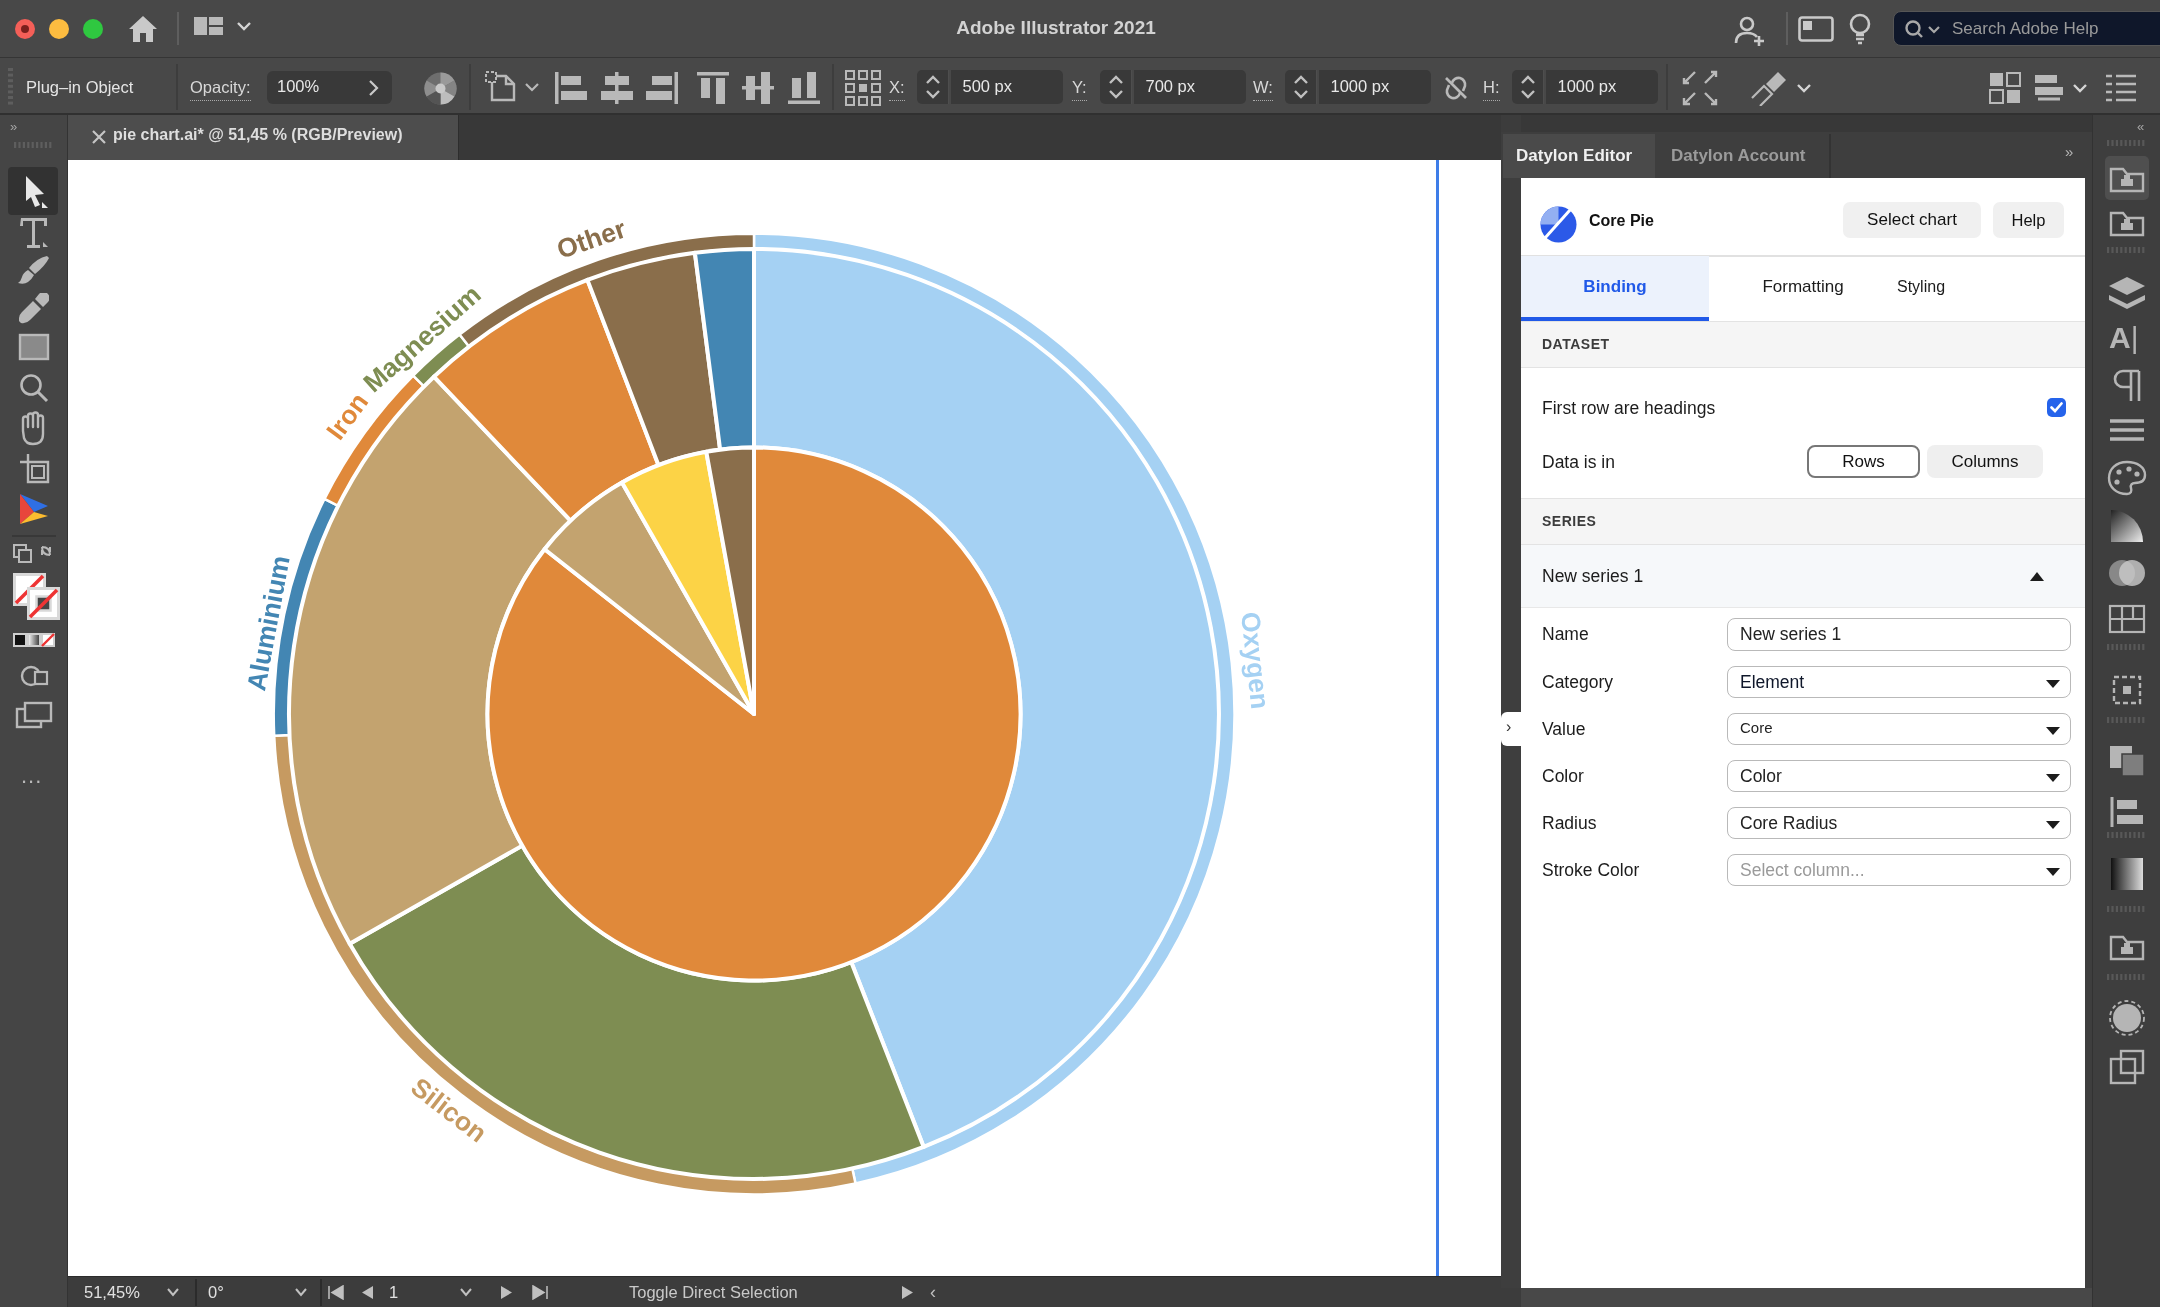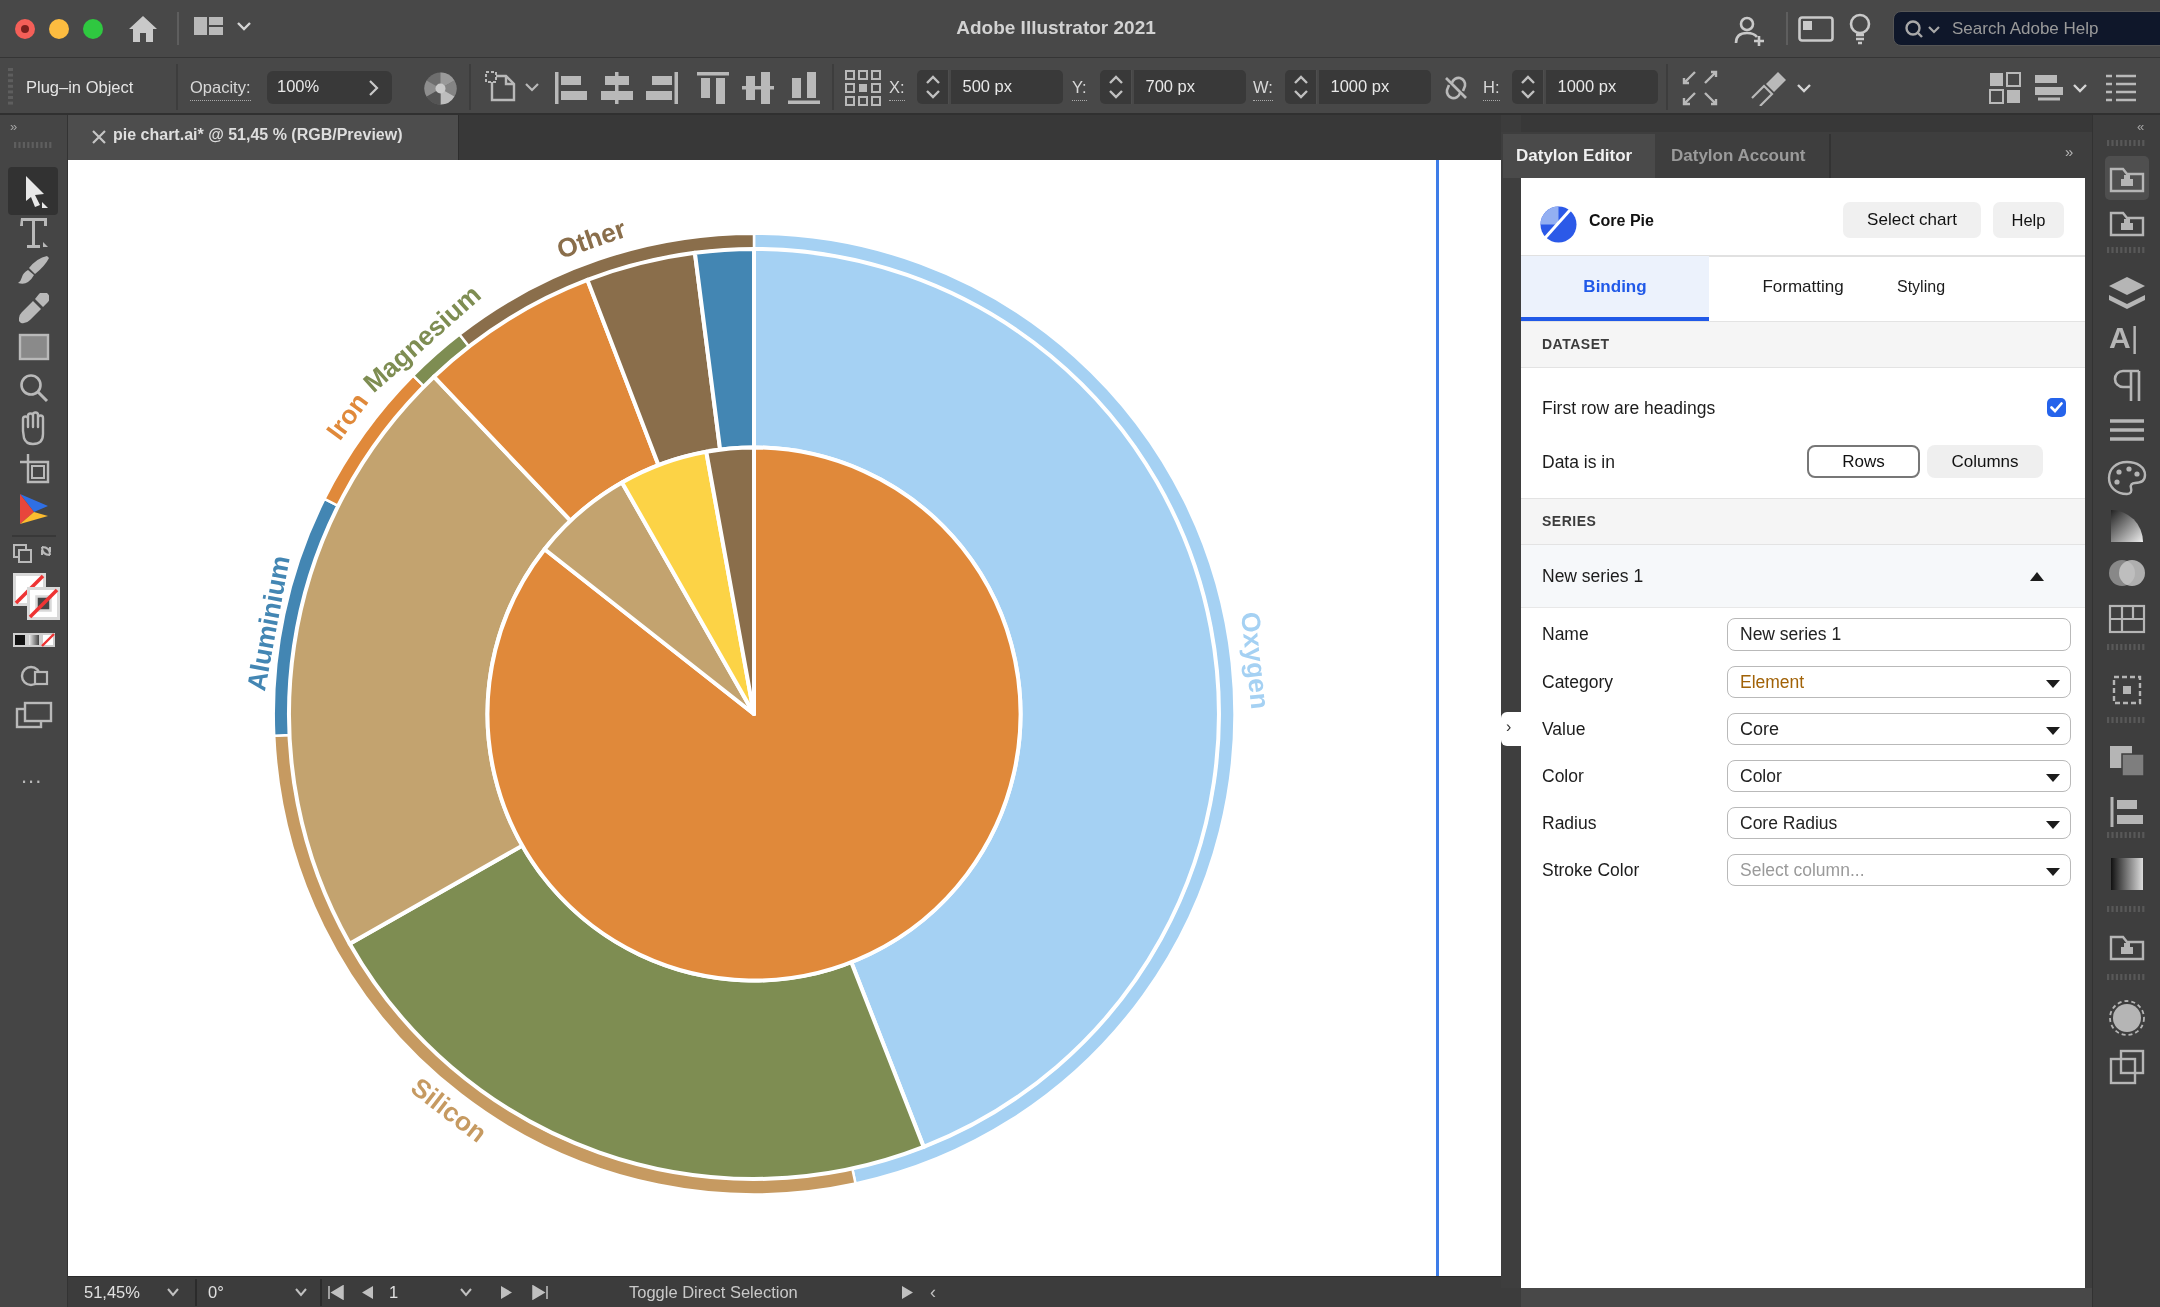--- a/index.html
+++ b/index.html
@@ -405,28 +405,28 @@
  <svg class="abs" style="left:508px;top:26px" width="16" height="11" viewBox="0 0 16 11">
       <path d="M8 1 L15 10 H1 Z" fill="#1c1c1c"></path>
     </svg>
 </div>
 <div class="abs" style="left:1542px;top:624px;font-size:17.5px;color:#1c1c1c">Name</div>
 <div class="abs" style="left:1727px;top:618px;width:344px;height:32.5px;background:#fff;border:1.5px solid #b9b9b9;border-radius:8px">
     <div class="abs" style="left:12px;top:5px;font-size:17.5px;color:#222">New series 1</div>
   </div>
 <div class="abs" style="left:1542px;top:671.5px;font-size:17.5px;color:#1c1c1c">Category</div>
 <div class="abs" style="left:1727px;top:665.5px;width:344px;height:32.5px;background:#fff;border:1.5px solid #b9b9b9;border-radius:8px">
-    <div class="abs" style="left:12px;top:5px;font-size:17.5px;color:#a16207">Element</div>
+    <div class="abs" style="left:12px;top:5px;font-size:17.5px;color:#0f172a">Element</div>
     <svg class="abs" style="left:317px;top:12px" width="16" height="10" viewBox="0 0 16 10">
       <path d="M1 1 H15 L8 9 Z" fill="#1c1c1c"></path>
     </svg>
   </div>
 <div class="abs" style="left:1542px;top:718.5px;font-size:17.5px;color:#1c1c1c">Value</div>
 <div class="abs" style="left:1727px;top:712.5px;width:344px;height:32.5px;background:#fff;border:1.5px solid #b9b9b9;border-radius:8px">
-    <div class="abs" style="left:12px;top:5px;font-size:18px;color:#222">Core</div>
+    <div class="abs" style="left:12px;top:5px;font-size:15px;color:#222">Core</div>
     <svg class="abs" style="left:317px;top:12px" width="16" height="10" viewBox="0 0 16 10">
       <path d="M1 1 H15 L8 9 Z" fill="#1c1c1c"></path>
     </svg>
   </div>
 <div class="abs" style="left:1542px;top:765.5px;font-size:17.5px;color:#1c1c1c">Color</div>
 <div class="abs" style="left:1727px;top:759.5px;width:344px;height:32.5px;background:#fff;border:1.5px solid #b9b9b9;border-radius:8px">
     <div class="abs" style="left:12px;top:5px;font-size:17.5px;color:#222">Color</div>
     <svg class="abs" style="left:317px;top:12px" width="16" height="10" viewBox="0 0 16 10">
       <path d="M1 1 H15 L8 9 Z" fill="#1c1c1c"></path>
     </svg>

